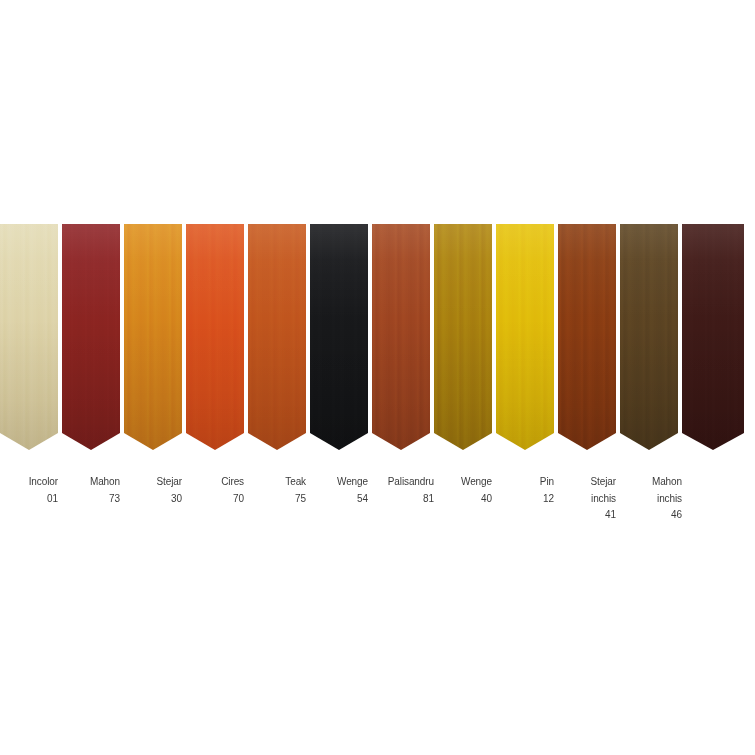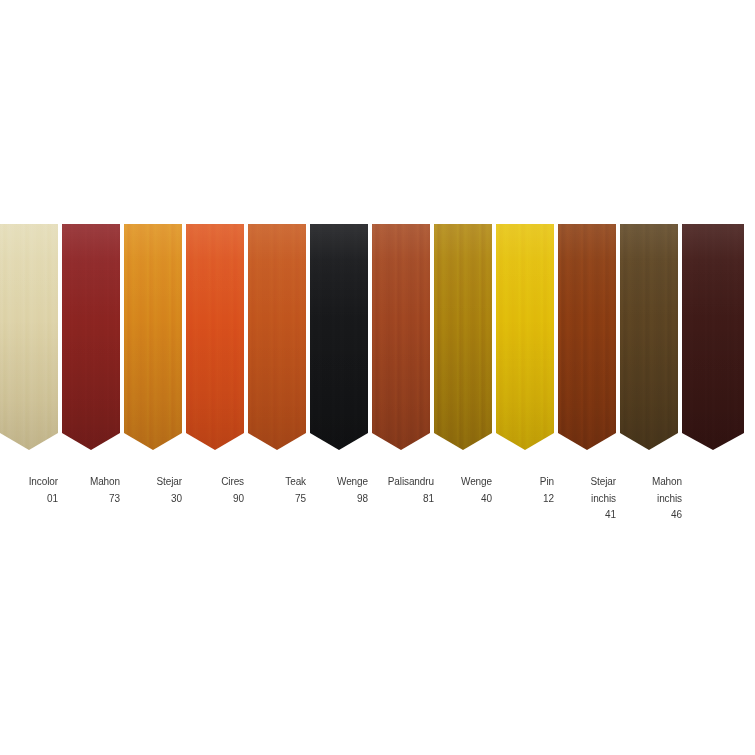--- a/index.html
+++ b/index.html
@@ -219,29 +219,29 @@
       <div class="label-col" style="width: 58px; margin-right: 4px;">
         <span class="label-name">Mahon</span>
         <span class="label-code">73</span>
       </div>
       <div class="label-col" style="width: 58px; margin-right: 4px;">
         <span class="label-name">Stejar</span>
         <span class="label-code">30</span>
       </div>
       <div class="label-col" style="width: 58px; margin-right: 4px;">
         <span class="label-name">Cires</span>
-        <span class="label-code">90</span>
+        <span class="label-code">70</span>
       </div>
       <div class="label-col" style="width: 58px; margin-right: 4px;">
         <span class="label-name">Teak</span>
         <span class="label-code">75</span>
       </div>
       <div class="label-col" style="width: 58px; margin-right: 8px;">
         <span class="label-name">Wenge</span>
-        <span class="label-code">98</span>
+        <span class="label-code">54</span>
       </div>
       <div class="label-col" style="width: 58px; ">
         <span class="label-name">Palisandru</span>
         <span class="label-code">81</span>
       </div>
       <div class="label-col" style="width: 58px; margin-right: 4px;">
         <span class="label-name">Wenge</span>
         <span class="label-code">40</span>
       </div>
       <div class="label-col" style="width: 58px; margin-right: 4px;">

